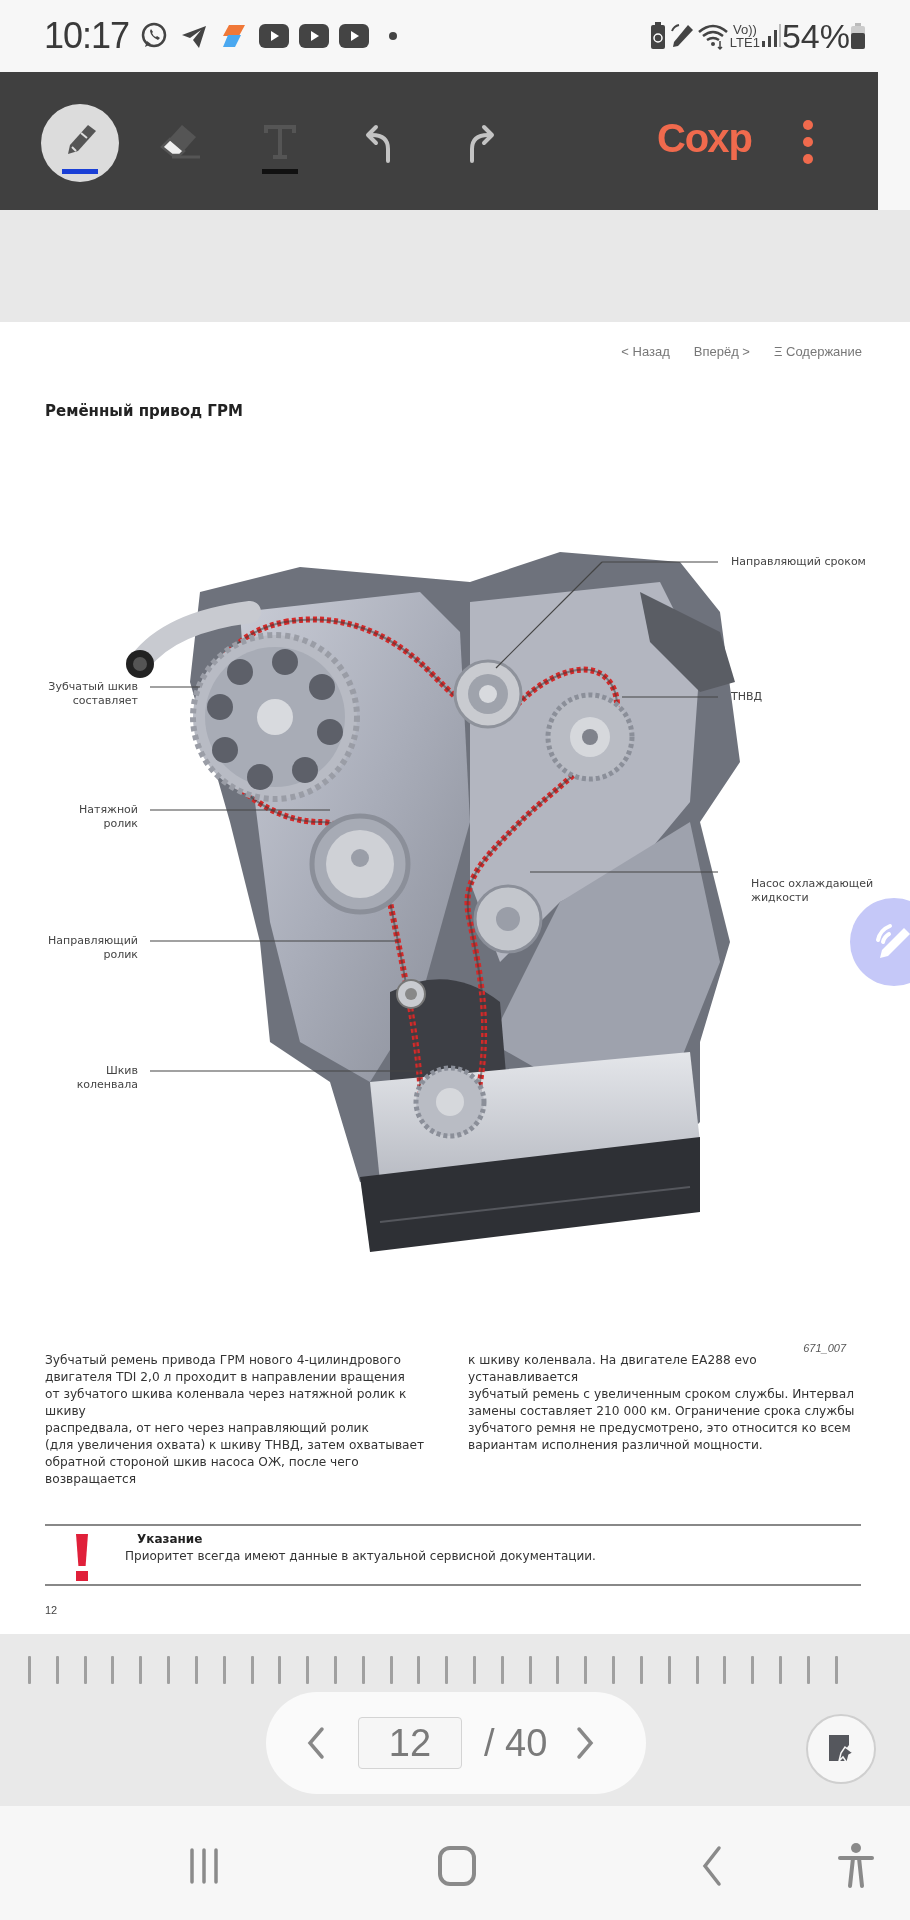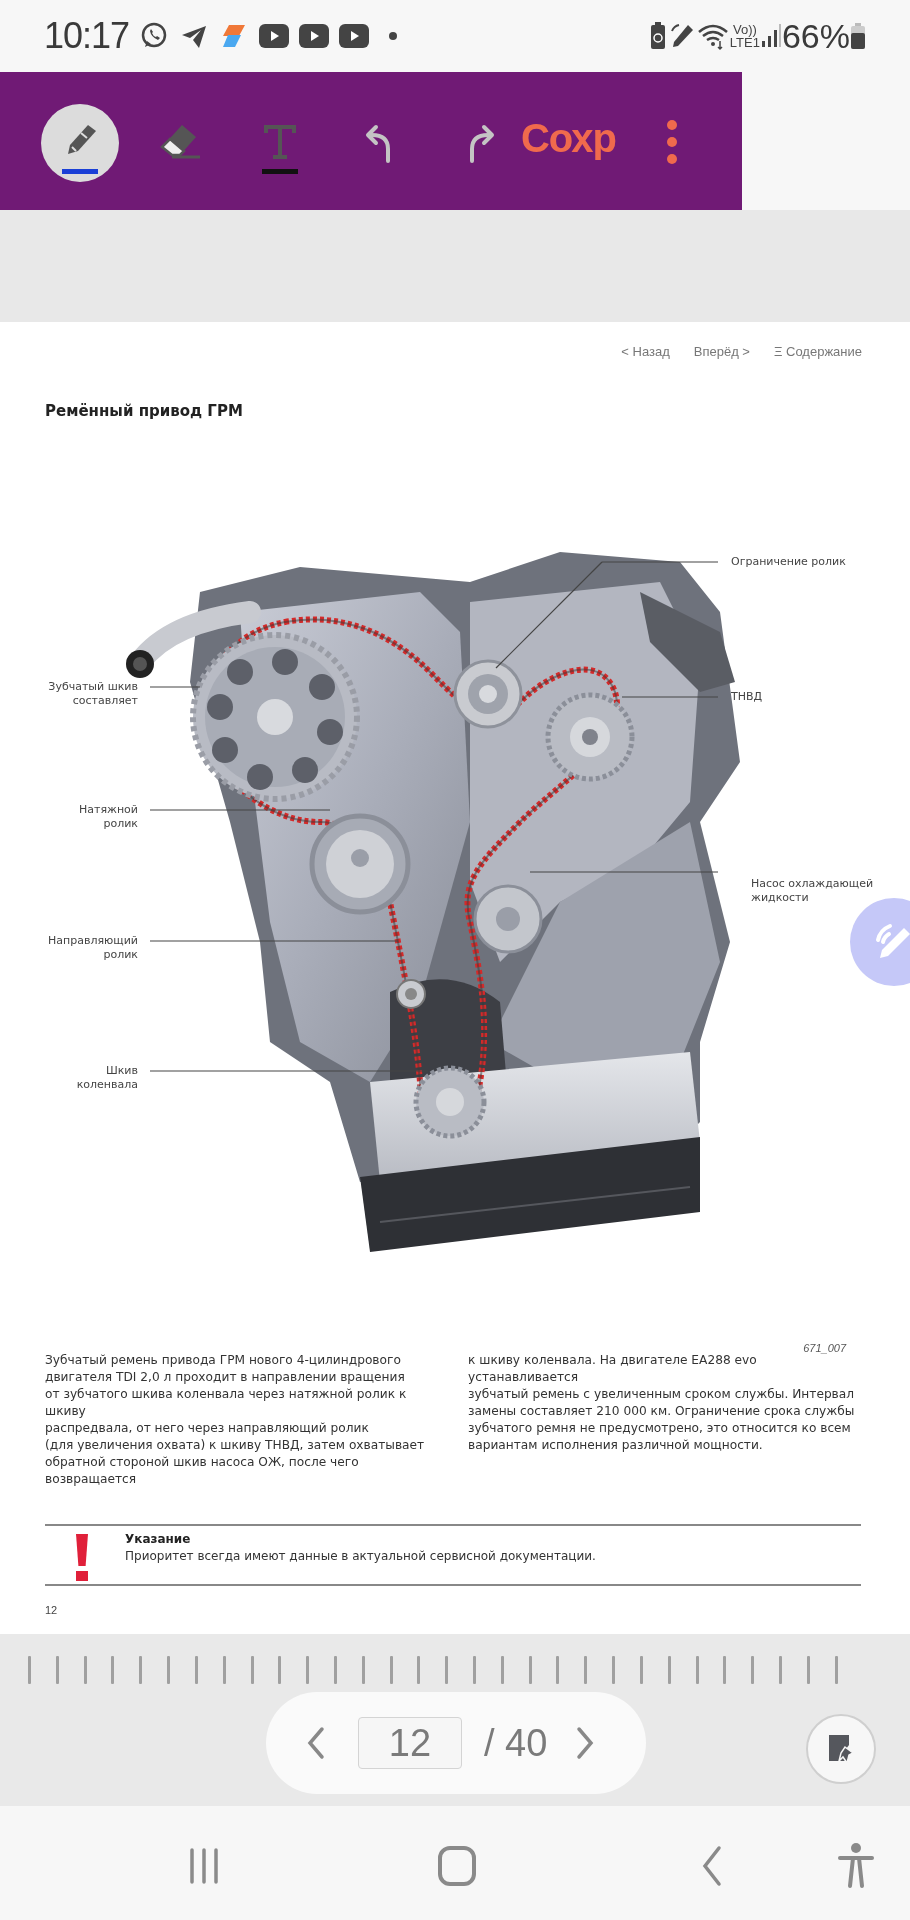--- a/index.html
+++ b/index.html
@@ -7,21 +7,21 @@
   .statusbar { position: absolute; left: 0; top: 0; width: 910px; height: 72px; background: #f7f7f7; display: flex; align-items: center; padding: 2px 44px; color: #333; }
   .statusbar .time { font-size: 36px; letter-spacing: -1px; color: #3a3a3a; }
   .statusbar .left-icons { display: flex; align-items: center; gap: 10px; margin-left: 10px; }
   .statusbar .right { margin-left: auto; display: flex; align-items: center; }
   .statusbar .batt-pct { font-size: 34px; color: #3a3a3a; }
   .sicon { display: inline-block; }
   .yt { width: 30px; height: 24px; background: #444; border-radius: 6px; position: relative; }
   .yt::after { content: ""; position: absolute; left: 12px; top: 7px; border-left: 8px solid #fff; border-top: 5px solid transparent; border-bottom: 5px solid transparent; }
   .dot { width: 8px; height: 8px; background: #444; border-radius: 50%; margin-left: 10px; }
 
-  .toolbar { position: absolute; left: 0; top: 72px; width: 742px; height: 138px; background: #701a75; }
+  .toolbar { position: absolute; left: 0; top: 72px; width: 878px; height: 138px; background: #404040; }
   .tool { position: absolute; top: 32px; width: 78px; height: 78px; display: flex; align-items: center; justify-content: center; }
   .tool.active { background: #dcdcdc; border-radius: 50%; }
   .tool .under { position: absolute; bottom: 8px; left: 21px; width: 36px; height: 5px; }
   .save-btn { position: absolute; right: 126px; top: 44px; font-size: 40px; font-weight: bold; color: #f06a4d; letter-spacing: -1px; }
   .more-btn { position: absolute; right: 64px; top: 48px; width: 12px; height: 44px; display: flex; flex-direction: column; justify-content: space-between; align-items: center; }
   .more-btn span { width: 10px; height: 10px; border-radius: 50%; background: #f06a4d; }
 
   .gray-band { position: absolute; left: 0; top: 210px; width: 910px; height: 112px; background: #e8e8e8; }
 
   .page { position: absolute; left: 0; top: 322px; width: 910px; height: 1312px; background: #ffffff; }
@@ -31,21 +31,21 @@
   .figure { position: absolute; left: 0; top: 200px; width: 910px; height: 780px; }
   .callout { position: absolute; font-size: 11px; color: #444; line-height: 14px; font-family: "DejaVu Sans", sans-serif; }
   .callout.left { text-align: right; width: 130px; }
   .fig-id { position: absolute; right: 64px; top: 1020px; font-size: 11px; color: #555; font-style: italic; }
 
   .body-col { position: absolute; top: 1030px; font-size: 12.2px; color: #333; line-height: 17px; font-family: "DejaVu Sans", sans-serif; white-space: pre-line; }
   .note { position: absolute; left: 45px; top: 1202px; width: 816px; height: 62px; border-top: 2px solid #888; border-bottom: 2px solid #888; }
   .note .excl { position: absolute; left: 30px; top: 8px; width: 14px; height: 50px; }
   .note .excl .bar { width: 12px; height: 32px; background: #e0203a; margin: 0 auto; clip-path: polygon(0 0, 100% 0, 80% 100%, 20% 100%); }
   .note .excl .pt { width: 12px; height: 10px; background: #e0203a; margin: 5px auto 0; }
-  .note .title { position: absolute; left: 80px; top: 6px; font-size: 12px; font-weight: bold; color: #222; font-family: "DejaVu Sans", sans-serif; }
+  .note .title { position: absolute; left: 92px; top: 6px; font-size: 12px; font-weight: bold; color: #222; font-family: "DejaVu Sans", sans-serif; }
   .note .text { position: absolute; left: 80px; top: 23px; font-size: 12px; color: #333; font-family: "DejaVu Sans", sans-serif; }
   .page-num { position: absolute; left: 45px; top: 1282px; font-size: 11px; color: #444; }
 
   .float-pen { position: absolute; right: -28px; top: 576px; width: 88px; height: 88px; border-radius: 50%; background: #c5c8f8; display: flex; align-items: center; justify-content: center; }
 
   .bottom-area { position: absolute; left: 0; top: 1634px; width: 910px; height: 172px; background: #e9e9e9; }
   .scroller { position: absolute; left: 28px; top: 22px; width: 810px; height: 30px; display: flex; justify-content: space-between; }
   .scroller span { width: 3px; height: 28px; background: #a0a0a0; border-radius: 1px; }
   .pager { position: absolute; left: 266px; top: 58px; width: 380px; height: 102px; background: #fafafa; border-radius: 51px; display: flex; align-items: center; padding: 0 30px; }
   .pager .arrow { width: 40px; height: 50px; display: flex; align-items: center; justify-content: center; }
@@ -100,21 +100,21 @@
     <div style="display:flex;flex-direction:column;align-items:center;line-height:13px;font-size:13px;color:#444;">
       <span>Vo))</span>
       <span>LTE1</span>
     </div>
     <svg width="22" height="30" viewBox="0 0 22 30">
         <rect x="2" y="20" width="3" height="6" fill="#444"></rect>
         <rect x="8" y="15" width="3" height="11" fill="#444"></rect>
         <rect x="14" y="9" width="3" height="17" fill="#444"></rect>
         <rect x="19" y="3" width="2" height="23" fill="#bbb"></rect>
       </svg>
-    <span class="batt-pct">66%</span>
+    <span class="batt-pct">54%</span>
     <svg width="16" height="30" viewBox="0 0 16 30">
         <rect x="5" y="2" width="6" height="3" fill="#bbb"></rect>
         <rect x="1" y="5" width="14" height="23" rx="2" fill="#ccc"></rect>
         <rect x="1" y="12" width="14" height="16" rx="2" fill="#444"></rect>
       </svg>
   </div>
 </div>
 
 <div class="toolbar">
   <div class="tool active" style="left:41px;">
@@ -271,21 +271,21 @@
     <div class="callout left" style="left:8px;top:412px;">
       <div>Направляющий</div>
       <div>ролик</div>
     </div>
     <div class="callout left" style="left:8px;top:542px;">
       <div>Шкив</div>
       <div>коленвала</div>
     </div>
 
     <div class="callout" style="left:731px;top:33px;">
-      <div>Ограничение ролик</div>
+      <div>Направляющий сроком</div>
     </div>
     <div class="callout" style="left:731px;top:168px;">
       <div>ТНВД</div>
     </div>
     <div class="callout" style="left:731px;top:355px;margin-left:20px;">
       <div>Насос охлаждающей</div>
       <div>жидкости</div>
     </div>
   </div>
 

